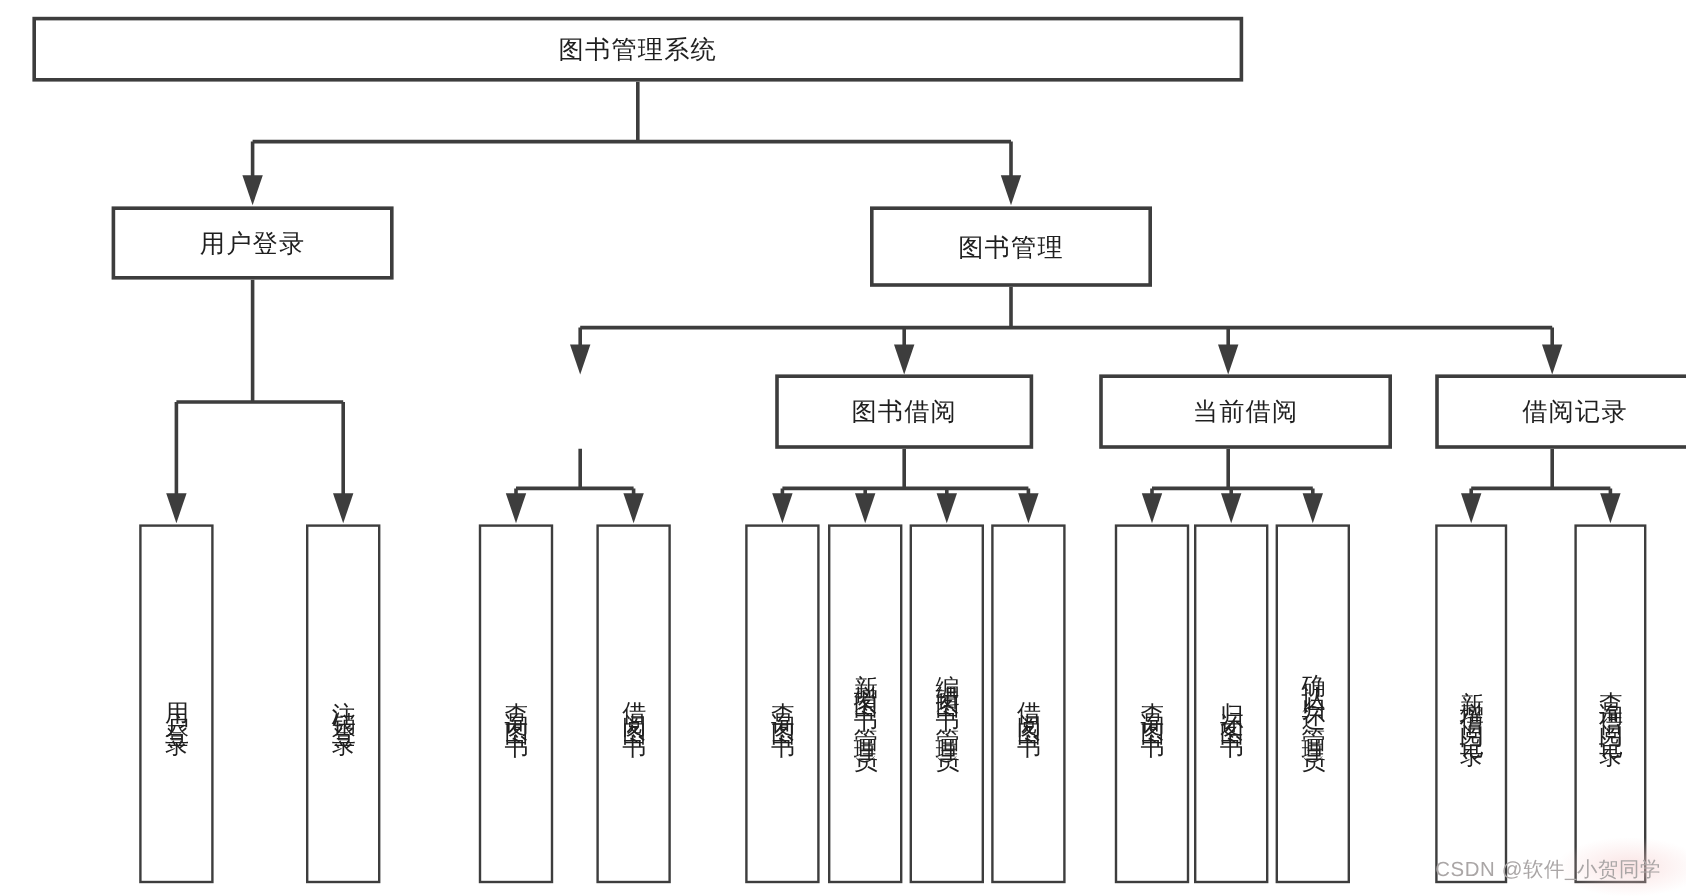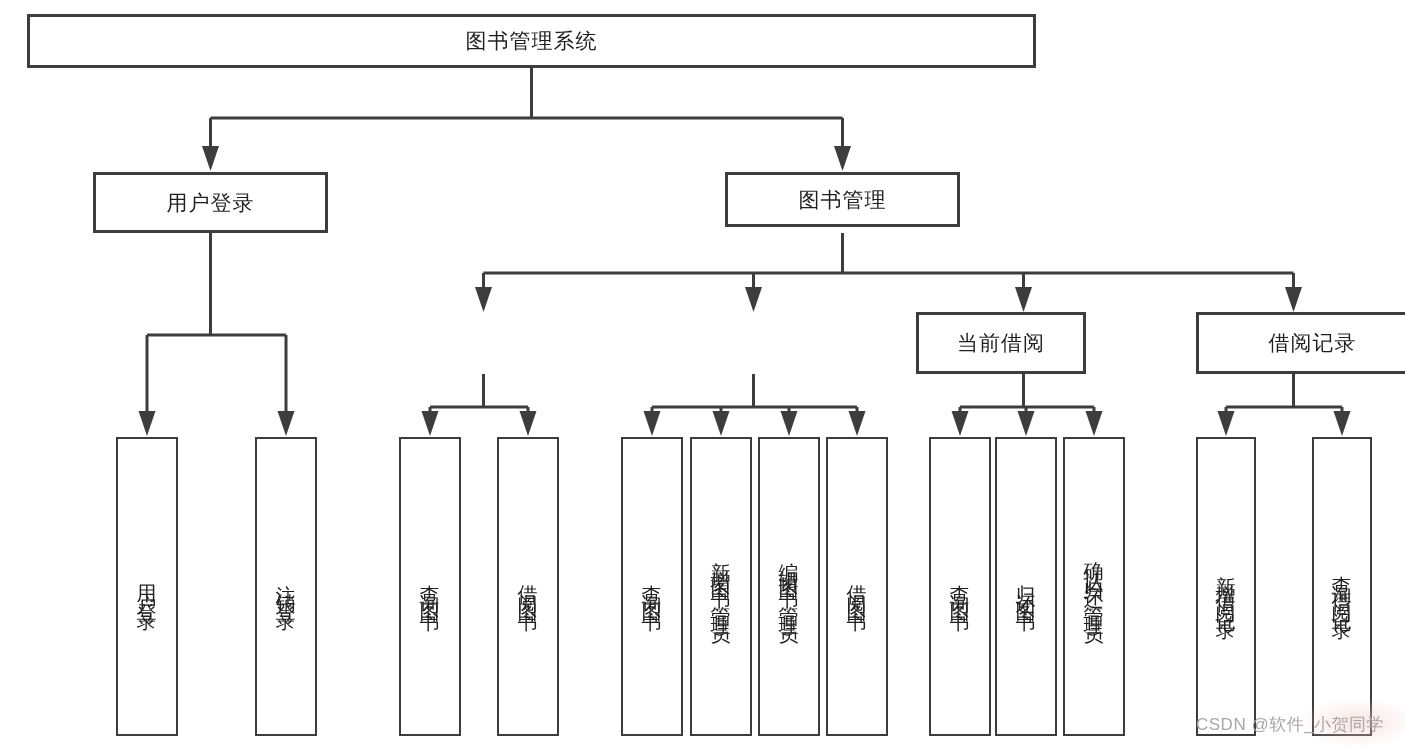--- a/index.html
+++ b/index.html
@@ -90,23 +90,24 @@
       <polygon class="ah" points="0,0 -8.5,-25 8.5,-25" transform="translate(1013,436)"></polygon>
       <polygon class="ah" points="0,0 -8.5,-25 8.5,-25" transform="translate(1081,436)"></polygon>
       <polygon class="ah" points="0,0 -8.5,-25 8.5,-25" transform="translate(1213,436)"></polygon>
       <polygon class="ah" points="0,0 -8.5,-25 8.5,-25" transform="translate(1329,436)"></polygon>
     </g>
   </svg>
 
   <div class="node h" style="left:14px;top:14px;width:1009px;height:54px">图书管理系统</div>
 
   <div class="node h" style="left:80px;top:172px;width:235px;height:61px">用户登录</div>
-  <div class="node h" style="left:712px;top:172px;width:235px;height:55px">图书管理</div>
+  <div class="node h" style="left:712px;top:172px;width:235px;height:67px">图书管理</div>
 
-  <div class="node h" style="left:903px;top:312px;width:170px;height:62px">当前借阅</div>
+  <div class="node h" style="left:633px;top:312px;width:215px;height:62px">图书借阅</div>
+  <div class="node h" style="left:903px;top:312px;width:244px;height:62px">当前借阅</div>
   <div class="node h" style="left:1183px;top:312px;width:233px;height:62px">借阅记录</div>
 
   <div class="node v" style="left:103px;top:437px;width:62px;height:299px">用户登录</div>
   <div class="node v" style="left:242px;top:437px;width:62px;height:299px">注销登录</div>
 
   <div class="node v" style="left:386px;top:437px;width:62px;height:299px">查询图书</div>
   <div class="node v" style="left:484px;top:437px;width:62px;height:299px">借阅图书</div>
 
   <div class="node v" style="left:608px;top:437px;width:62px;height:299px">查询图书</div>
   <div class="node v" style="left:677px;top:437px;width:62px;height:299px">新增图书（管理员）</div>

